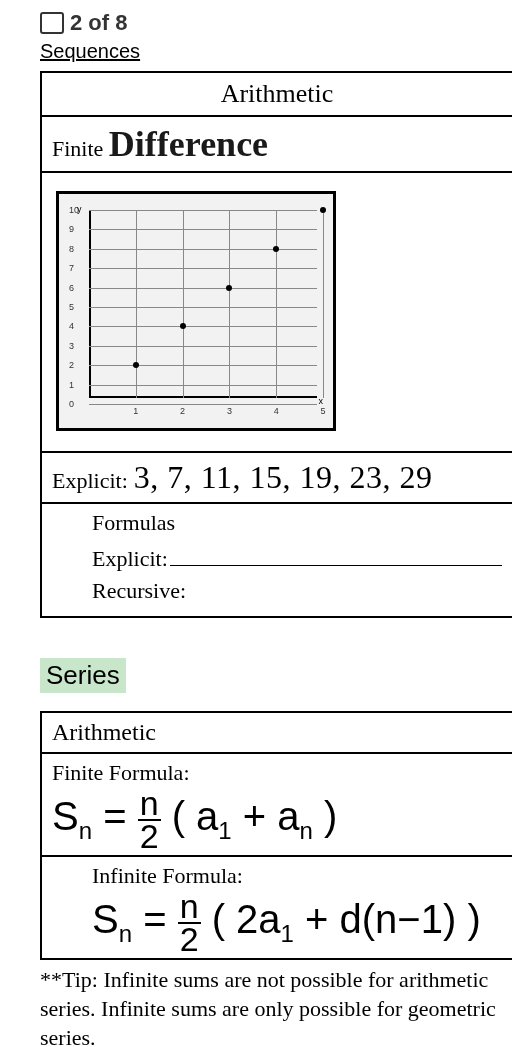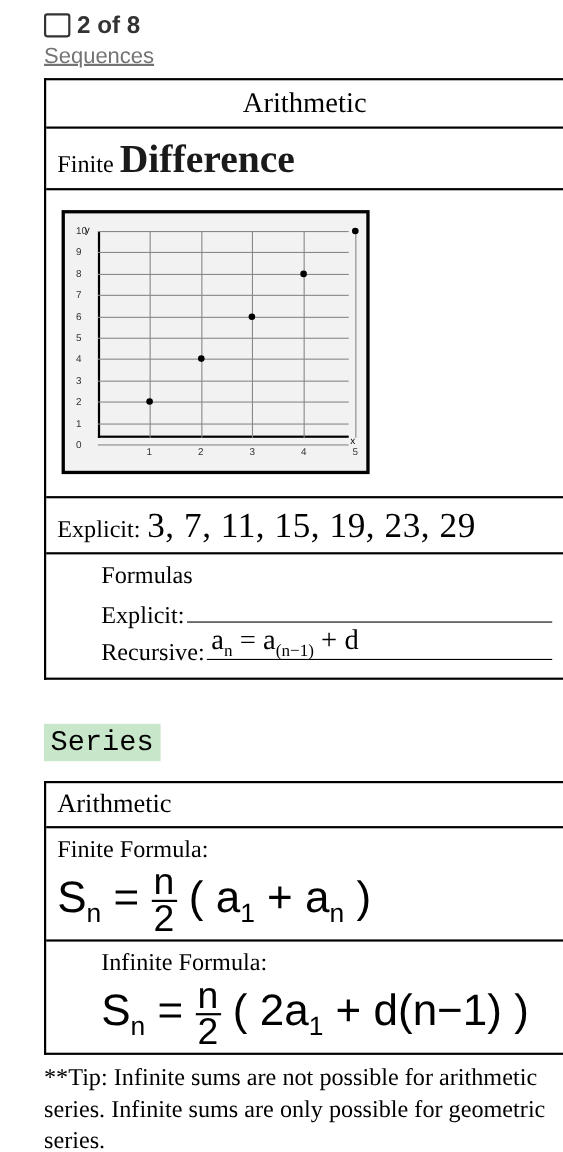--- a/index.html
+++ b/index.html
@@ -4,21 +4,21 @@
   <style>
     * { margin: 0; padding: 0; box-sizing: border-box; }
     body {
       font-family: Arial, sans-serif;
       background: #fff;
       width: 512px;
       padding: 10px 0 10px 40px;
       overflow: hidden;
     }
     .top-link {
-      color: #737373;
+      color: #000000;
       text-decoration: underline;
       font-size: 20px;
       margin-bottom: 8px;
       display: inline-block;
     }
     .page-indicator {
       color: #333;
       font-size: 22px;
       font-weight: bold;
       display: flex;
@@ -187,21 +187,21 @@
       font-size: 26px;
       position: absolute;
       left: 4px;
       bottom: -2px;
       white-space: nowrap;
     }
     .sub { font-size: 0.6em; vertical-align: sub; }
     .section-label {
       display: inline-block;
       background: #c8e6c9;
-      font-family: Liberation Mono, monospace;
+      font-family: Liberation Sans, sans-serif;
       font-size: 26px;
       padding: 2px 6px;
       margin: 40px 0 18px 0;
     }
     .series-table {
       border: 2px solid #000;
       border-right: none;
       width: 100%;
     }
     .finite-row, .infinite-row {
@@ -307,23 +307,20 @@
   <div class="row formulas-row">
     <div class="formula-line">
       <span class="formula-label">Formulas</span>
     </div>
     <div class="formula-line">
       <span class="formula-label">Explicit:</span>
       <span class="formula-underline"></span>
     </div>
     <div class="formula-line">
       <span class="formula-label">Recursive:</span>
-      <span class="formula-underline">
-        <span class="hw-formula">a<span class="sub">n</span> = a<span class="sub">(n−1)</span> + d</span>
-      </span>
     </div>
   </div>
 </div>
 
 <div class="section-label">Series</div>
 
 <div class="series-table">
   <div class="row" style="font-family:'Comic Sans MS',cursive;font-size:24px;">Arithmetic</div>
 
   <div class="row finite-row">

